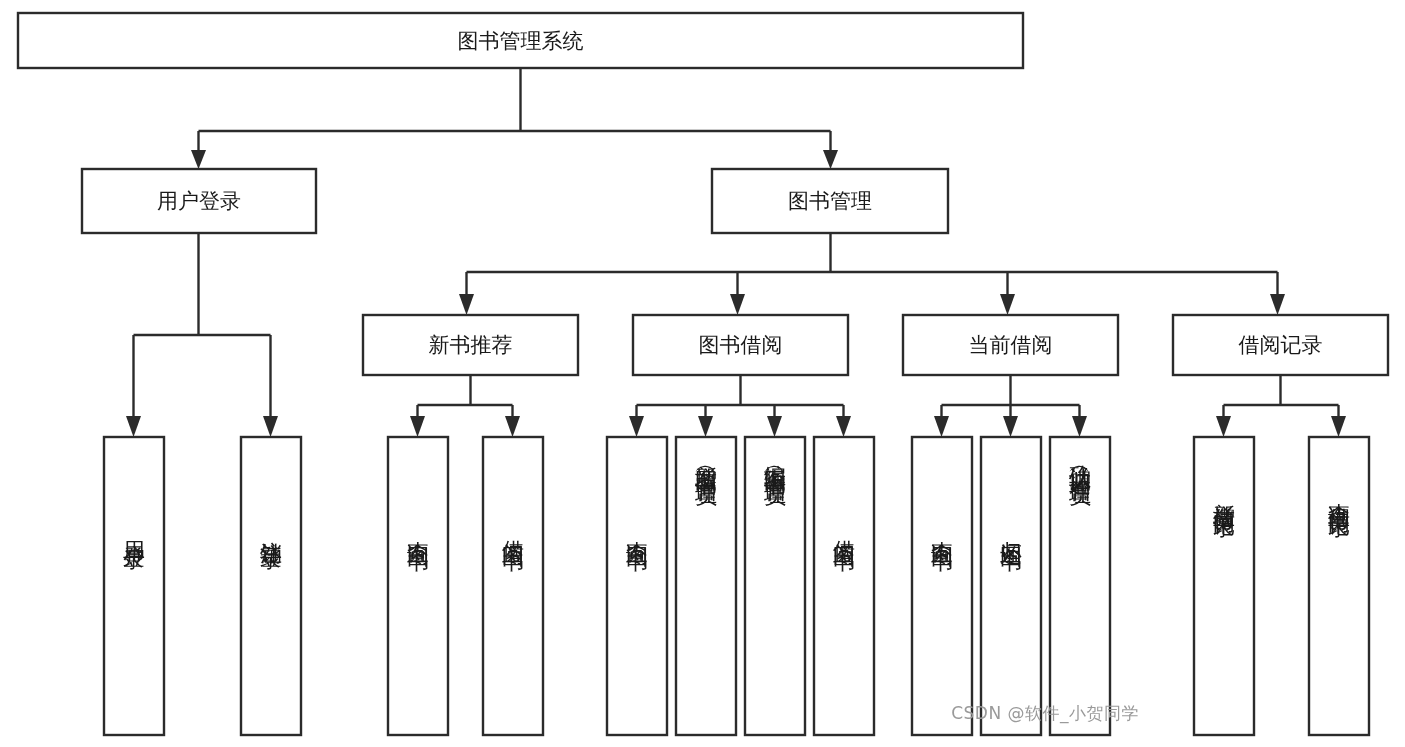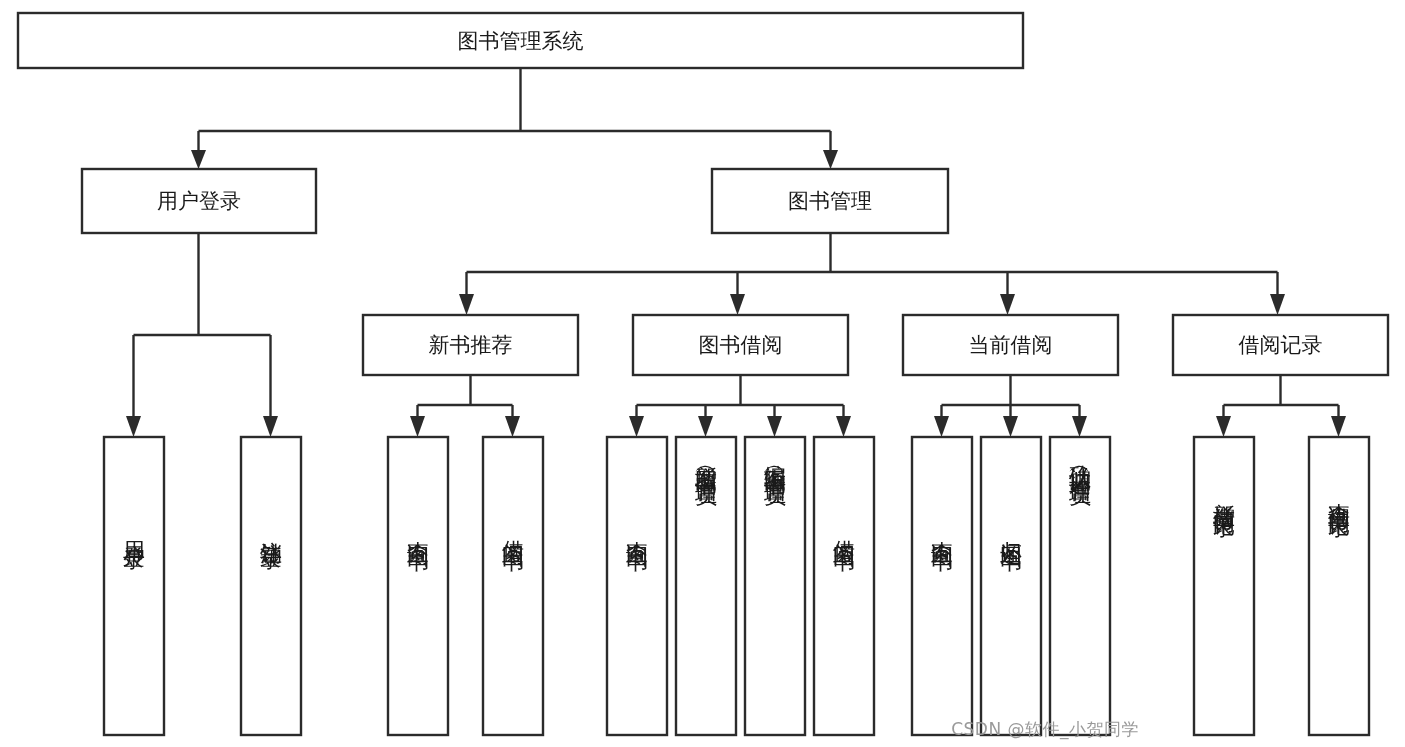--- a/index.html
+++ b/index.html
@@ -63,21 +63,21 @@
     font-family: "DejaVu Sans", "Liberation Sans", sans-serif;
     font-size: 22px;
     line-height: 1;
     letter-spacing: 3px;
     color: #1a1a1a;
     white-space: nowrap;
   }
   #watermark {
     position: absolute;
     right: 8px;
-    bottom: 6px;
+    bottom: 22px;
     font-family: "DejaVu Sans", "Liberation Sans", sans-serif;
     font-size: 17px;
     color: #9a9a9a;
     letter-spacing: 0.5px;
     white-space: nowrap;
   }
 </style>
 </head>
 <body>
 

